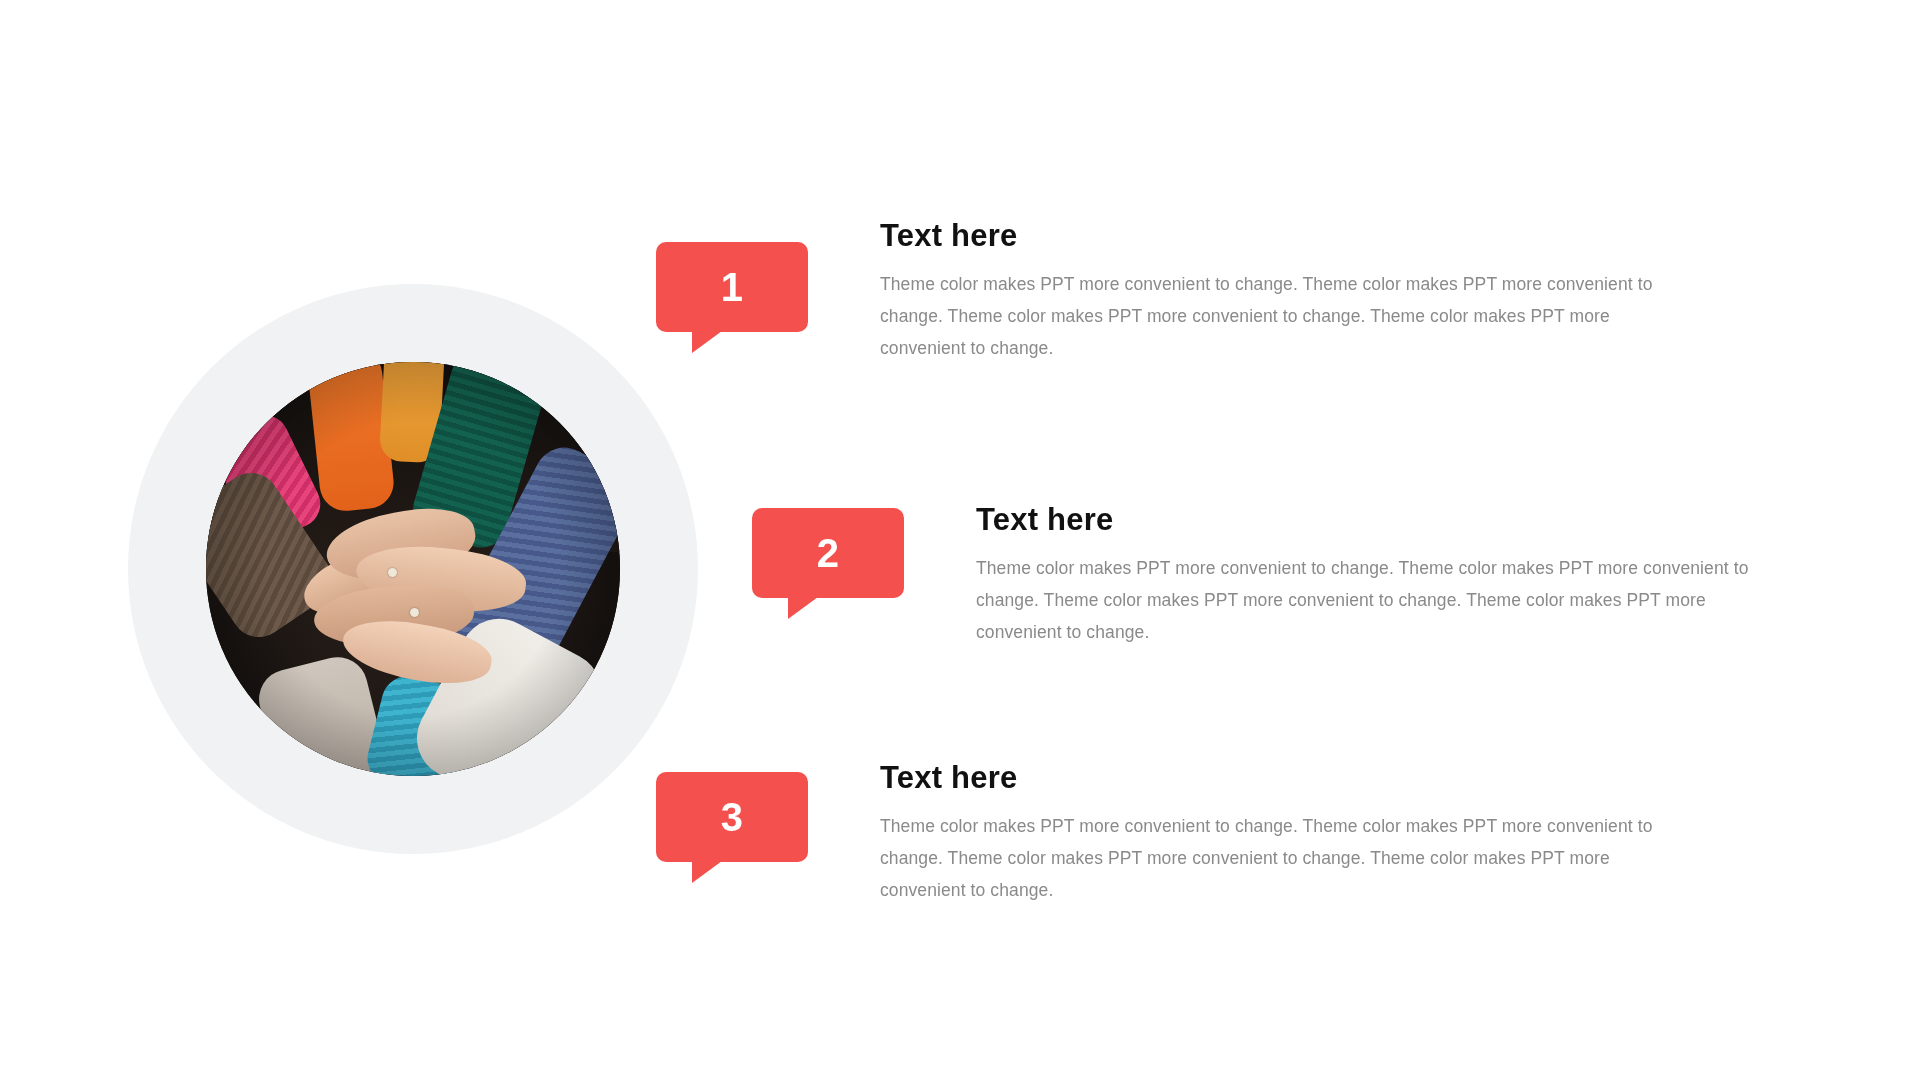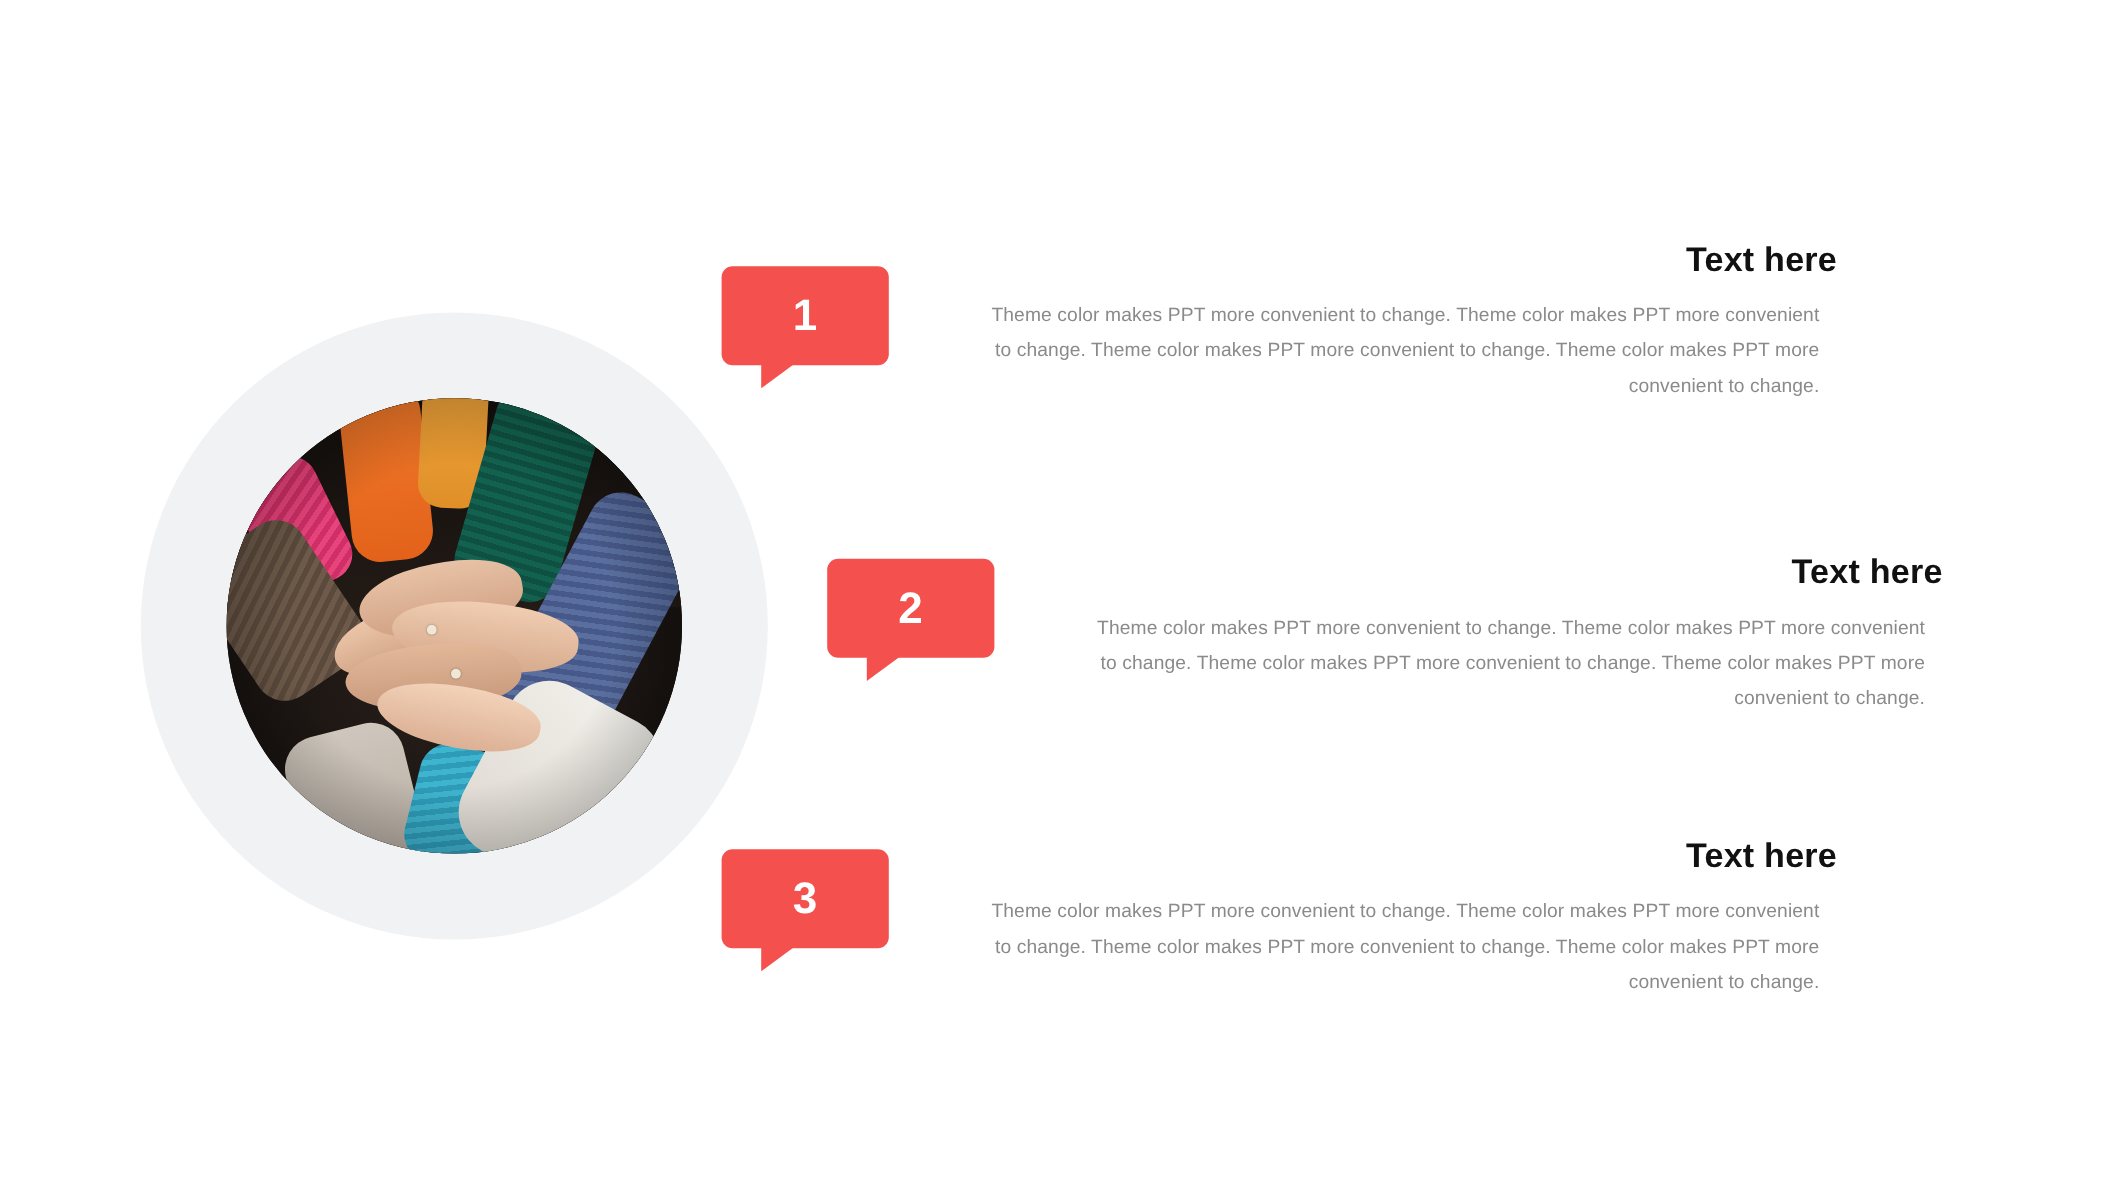--- a/index.html
+++ b/index.html
@@ -170,34 +170,33 @@
     position: absolute;
     left: 36px;
     bottom: -21px;
     width: 0; height: 0;
     border-left: 0 solid transparent;
     border-right: 30px solid transparent;
     border-top: 22px solid #f4504d;
   }
   .text-col {
     position: absolute;
-    text-align: right;
   }
   .heading {
     font-size: 31px;
     font-weight: 700;
     color: #111111;
     margin: 0 0 14px 0;
     letter-spacing: .2px;
   }
   .body {
     font-size: 17.5px;
     line-height: 32px;
     color: #8a8a8a;
-    margin: 16px;
+    margin: 0;
     letter-spacing: .1px;
   }
 
   
   #item1 .badge { left: 656px; top: 242px; }
   #item1 .text-col { left: 880px; top: 218px; width: 790px; }
   
   #item2 .badge { left: 752px; top: 508px; }
   #item2 .text-col { left: 976px; top: 502px; width: 790px; }
   

